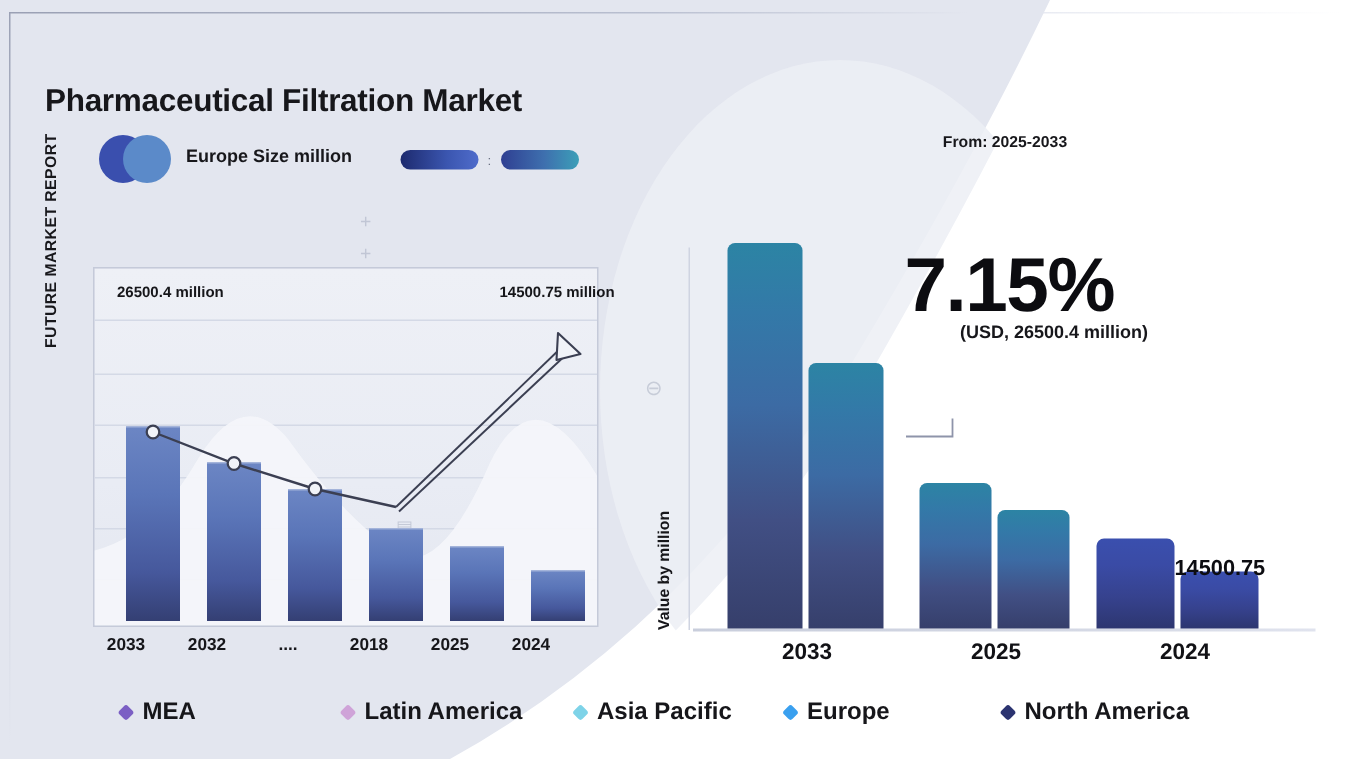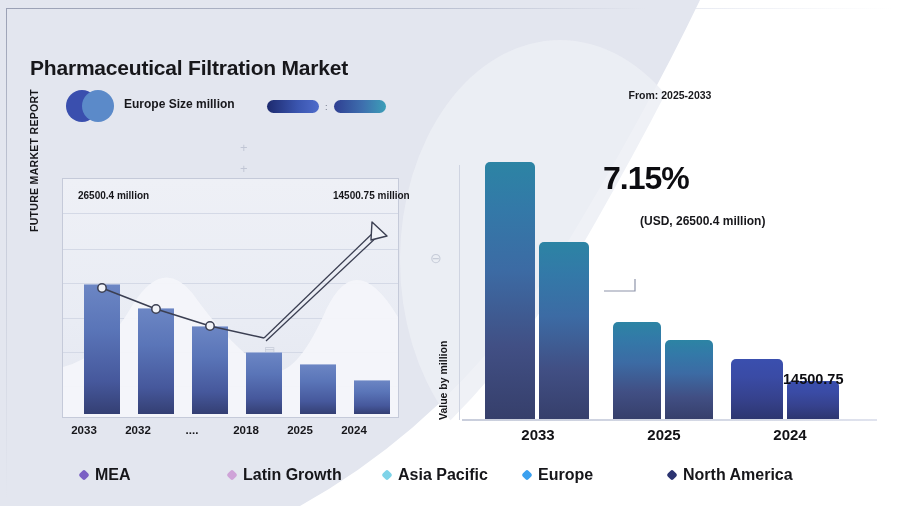--- a/index.html
+++ b/index.html
@@ -111,21 +111,21 @@
     position:absolute; left:0; top:57px; width:460px; text-align:center;
     font-size:20.5px; font-weight:bold; color:#121216; letter-spacing:-0.2px;
     white-space:nowrap;
   }
   .cagr-sub {
     position:absolute; left:0; top:89px; width:460px; text-align:center;
     font-size:10.5px; font-weight:bold; color:#17171b;
   }
   .cagr-value {
     position:absolute; left:163px; top:160px;
-    font-size:32px; font-weight:bold; color:#0c0c10; letter-spacing:-1px;
+    font-size:51px; font-weight:bold; color:#0c0c10; letter-spacing:-1px;
   }
   .cagr-usd {
     position:absolute; left:200px; top:214px;
     font-size:12px; font-weight:bold; color:#17171b; white-space:nowrap;
   }
   .y-axis-right {
     position:absolute; left:437px; top:420px;
     transform:rotate(-90deg); transform-origin:left top;
     font-size:10.5px; font-weight:bold; color:#17171b; white-space:nowrap;
   }
@@ -276,21 +276,21 @@
 
   <div class="val-right">14500.75</div>
 
   <div class="legend">
     <div class="legend-item" style="width:148px;">
       <span class="legend-dot" style="background:#7b5fc4;"></span>
       <span class="legend-text">MEA</span>
     </div>
     <div class="legend-item" style="width:155px;">
       <span class="legend-dot" style="background:#cfa3d8;"></span>
-      <span class="legend-text">Latin Growth</span>
+      <span class="legend-text">Latin America</span>
     </div>
     <div class="legend-item" style="width:140px;">
       <span class="legend-dot" style="background:#7ed3e8;"></span>
       <span class="legend-text">Asia Pacific</span>
     </div>
     <div class="legend-item" style="width:145px;">
       <span class="legend-dot" style="background:#3aa0ef;"></span>
       <span class="legend-text">Europe</span>
     </div>
     <div class="legend-item">

